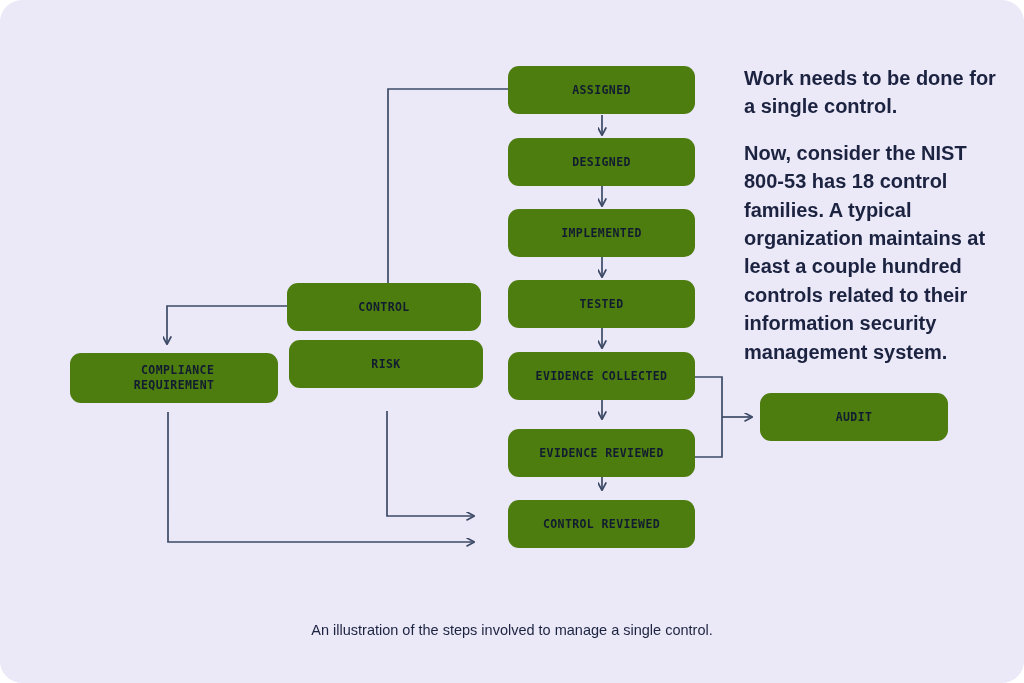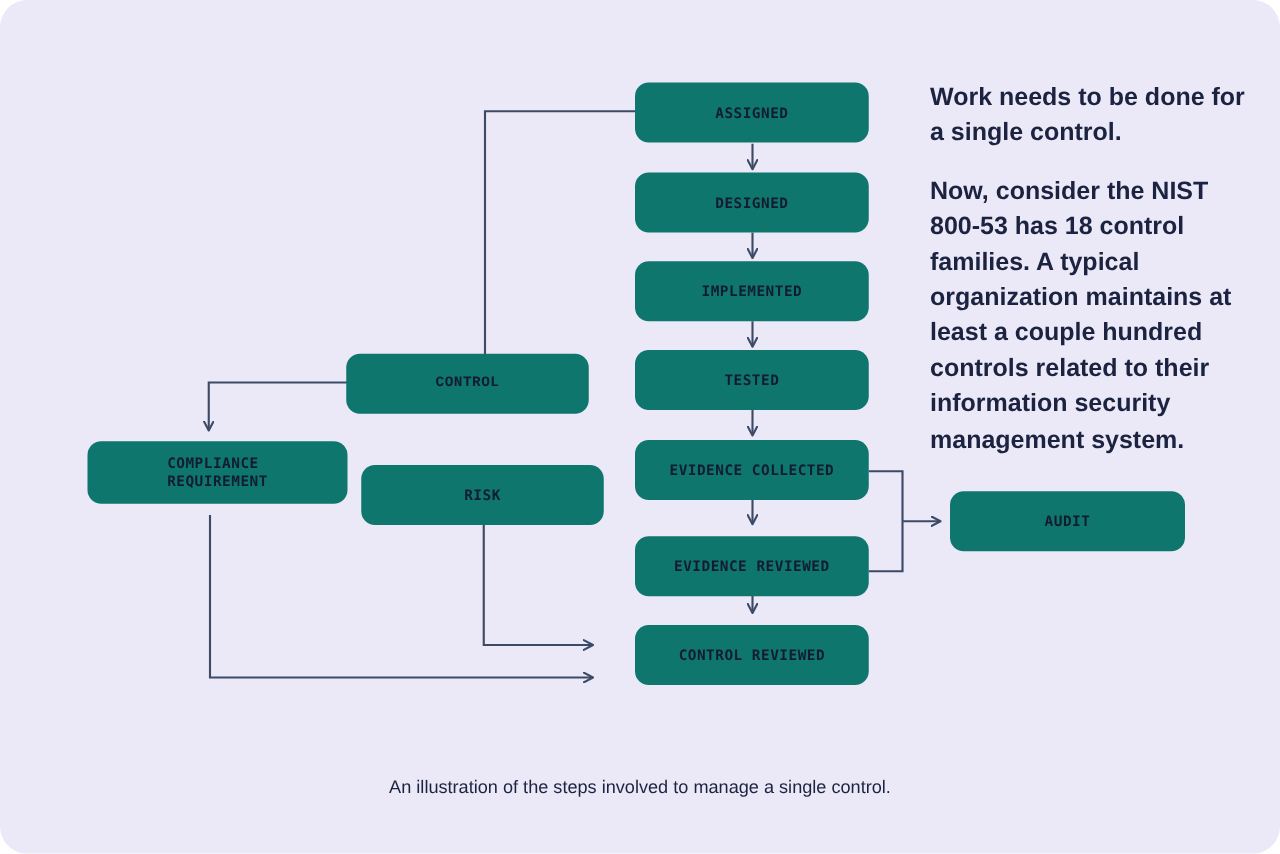--- a/index.html
+++ b/index.html
@@ -18,26 +18,26 @@
   }
   #connectors {
     position: absolute;
     left: 0; top: 0;
     width: 1024px;
     height: 683px;
     pointer-events: none;
   }
   .node {
     position: absolute;
-    background: #0f766e;
+    background: #4d7c0f;
     border-radius: 11px;
     display: flex;
     align-items: center;
     justify-content: center;
-    text-align: left;
+    text-align: right;
     color: #121c30;
     font-family: "DejaVu Sans Mono", "Liberation Mono", monospace;
     font-weight: bold;
     font-size: 11.5px;
     letter-spacing: 0.4px;
     line-height: 1.28;
     box-sizing: border-box;
     padding: 2px 6px;
   }
   .sidetext {
@@ -114,24 +114,24 @@
   <div class="node" style="left:508px; top:280px; width:187px; height:48px;">
     <span>TESTED</span>
   </div>
   <div class="node" style="left:508px; top:429px; width:187px; height:48px;">
     <span>EVIDENCE REVIEWED</span>
   </div>
   <div class="node" style="left:508px; top:500px; width:187px; height:48px;">
     <span>CONTROL REVIEWED</span>
   </div>
 
-  <div class="node" style="left:277px; top:283px; width:194px; height:48px;font-family:Liberation Mono, monospace;">
+  <div class="node" style="left:287px; top:283px; width:194px; height:48px;">
     <span>CONTROL</span>
   </div>
-  <div class="node" style="left:289px; top:372px; width:194px; height:48px;">
+  <div class="node" style="left:289px; top:340px; width:194px; height:48px;">
     <span>RISK</span>
   </div>
 
   <div class="node" style="left:70px; top:353px; width:208px; height:50px;">
     <span>
       <span>COMPLIANCE</span><br>
       <span>REQUIREMENT</span>
     </span>
   </div>
 

